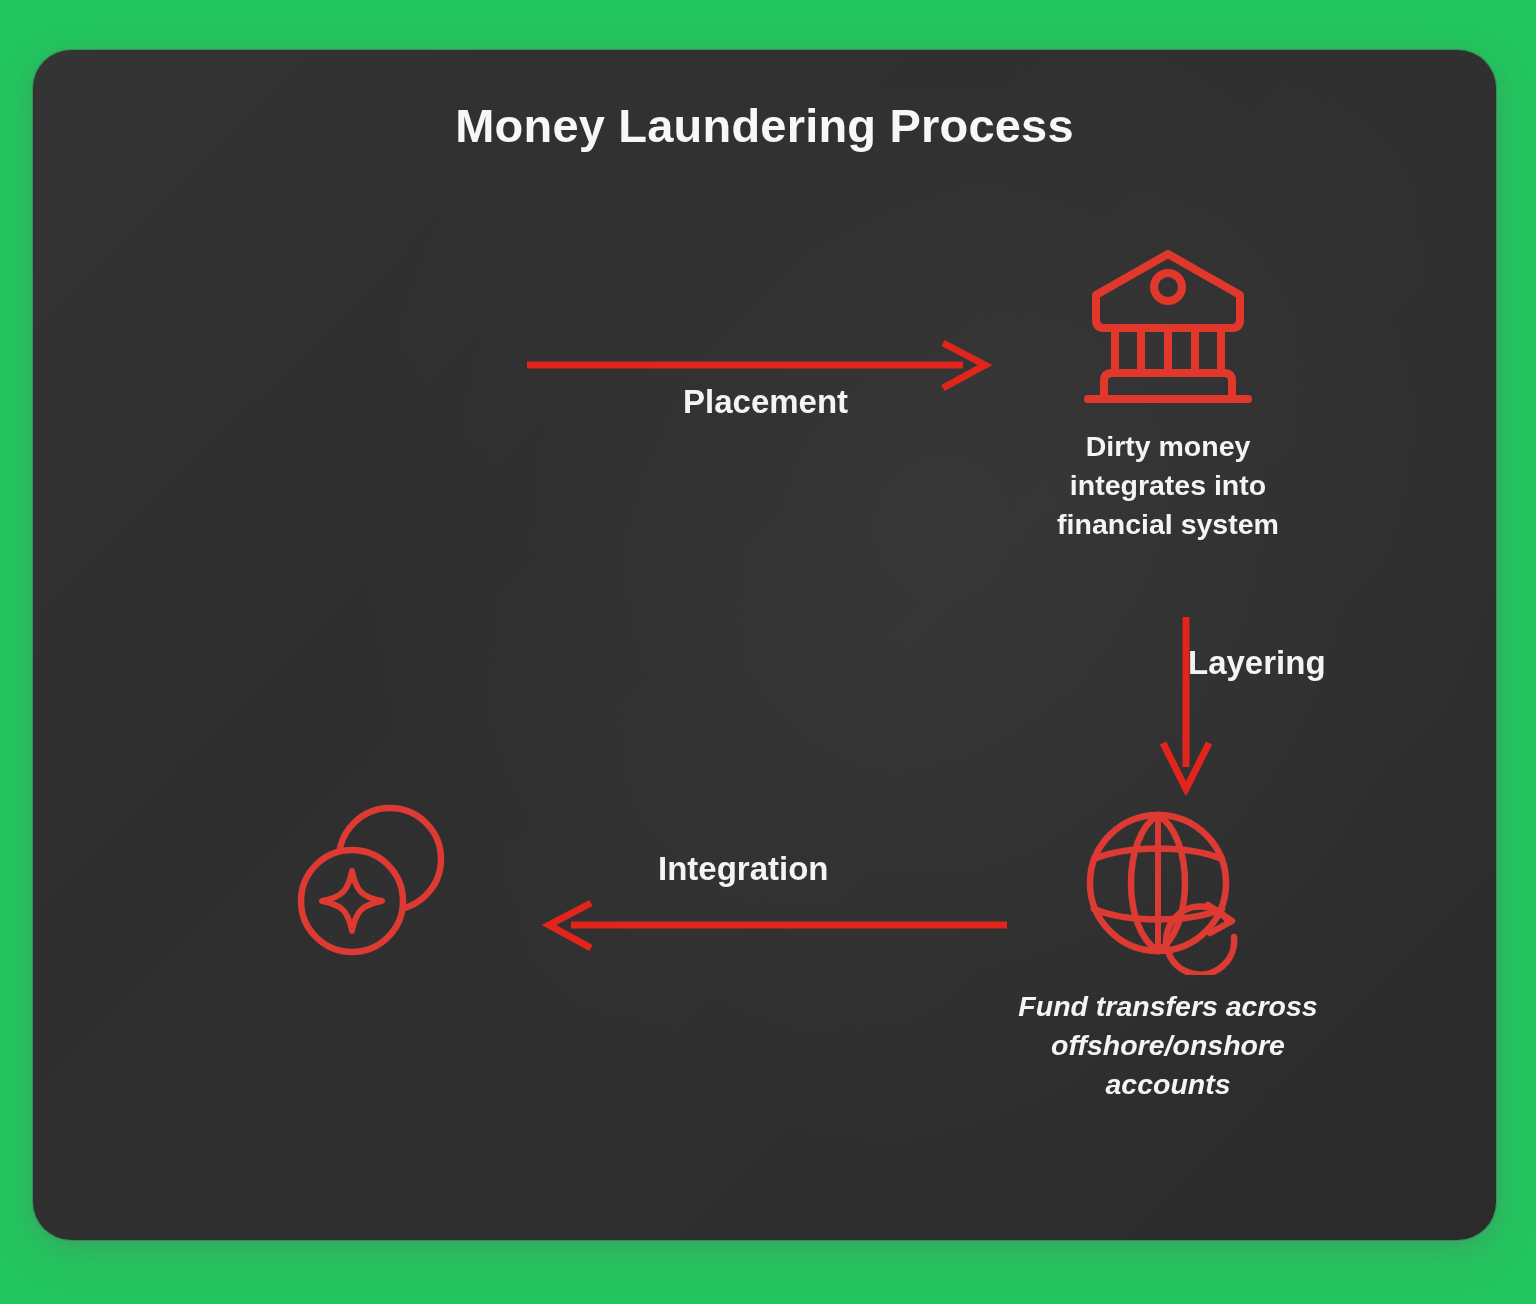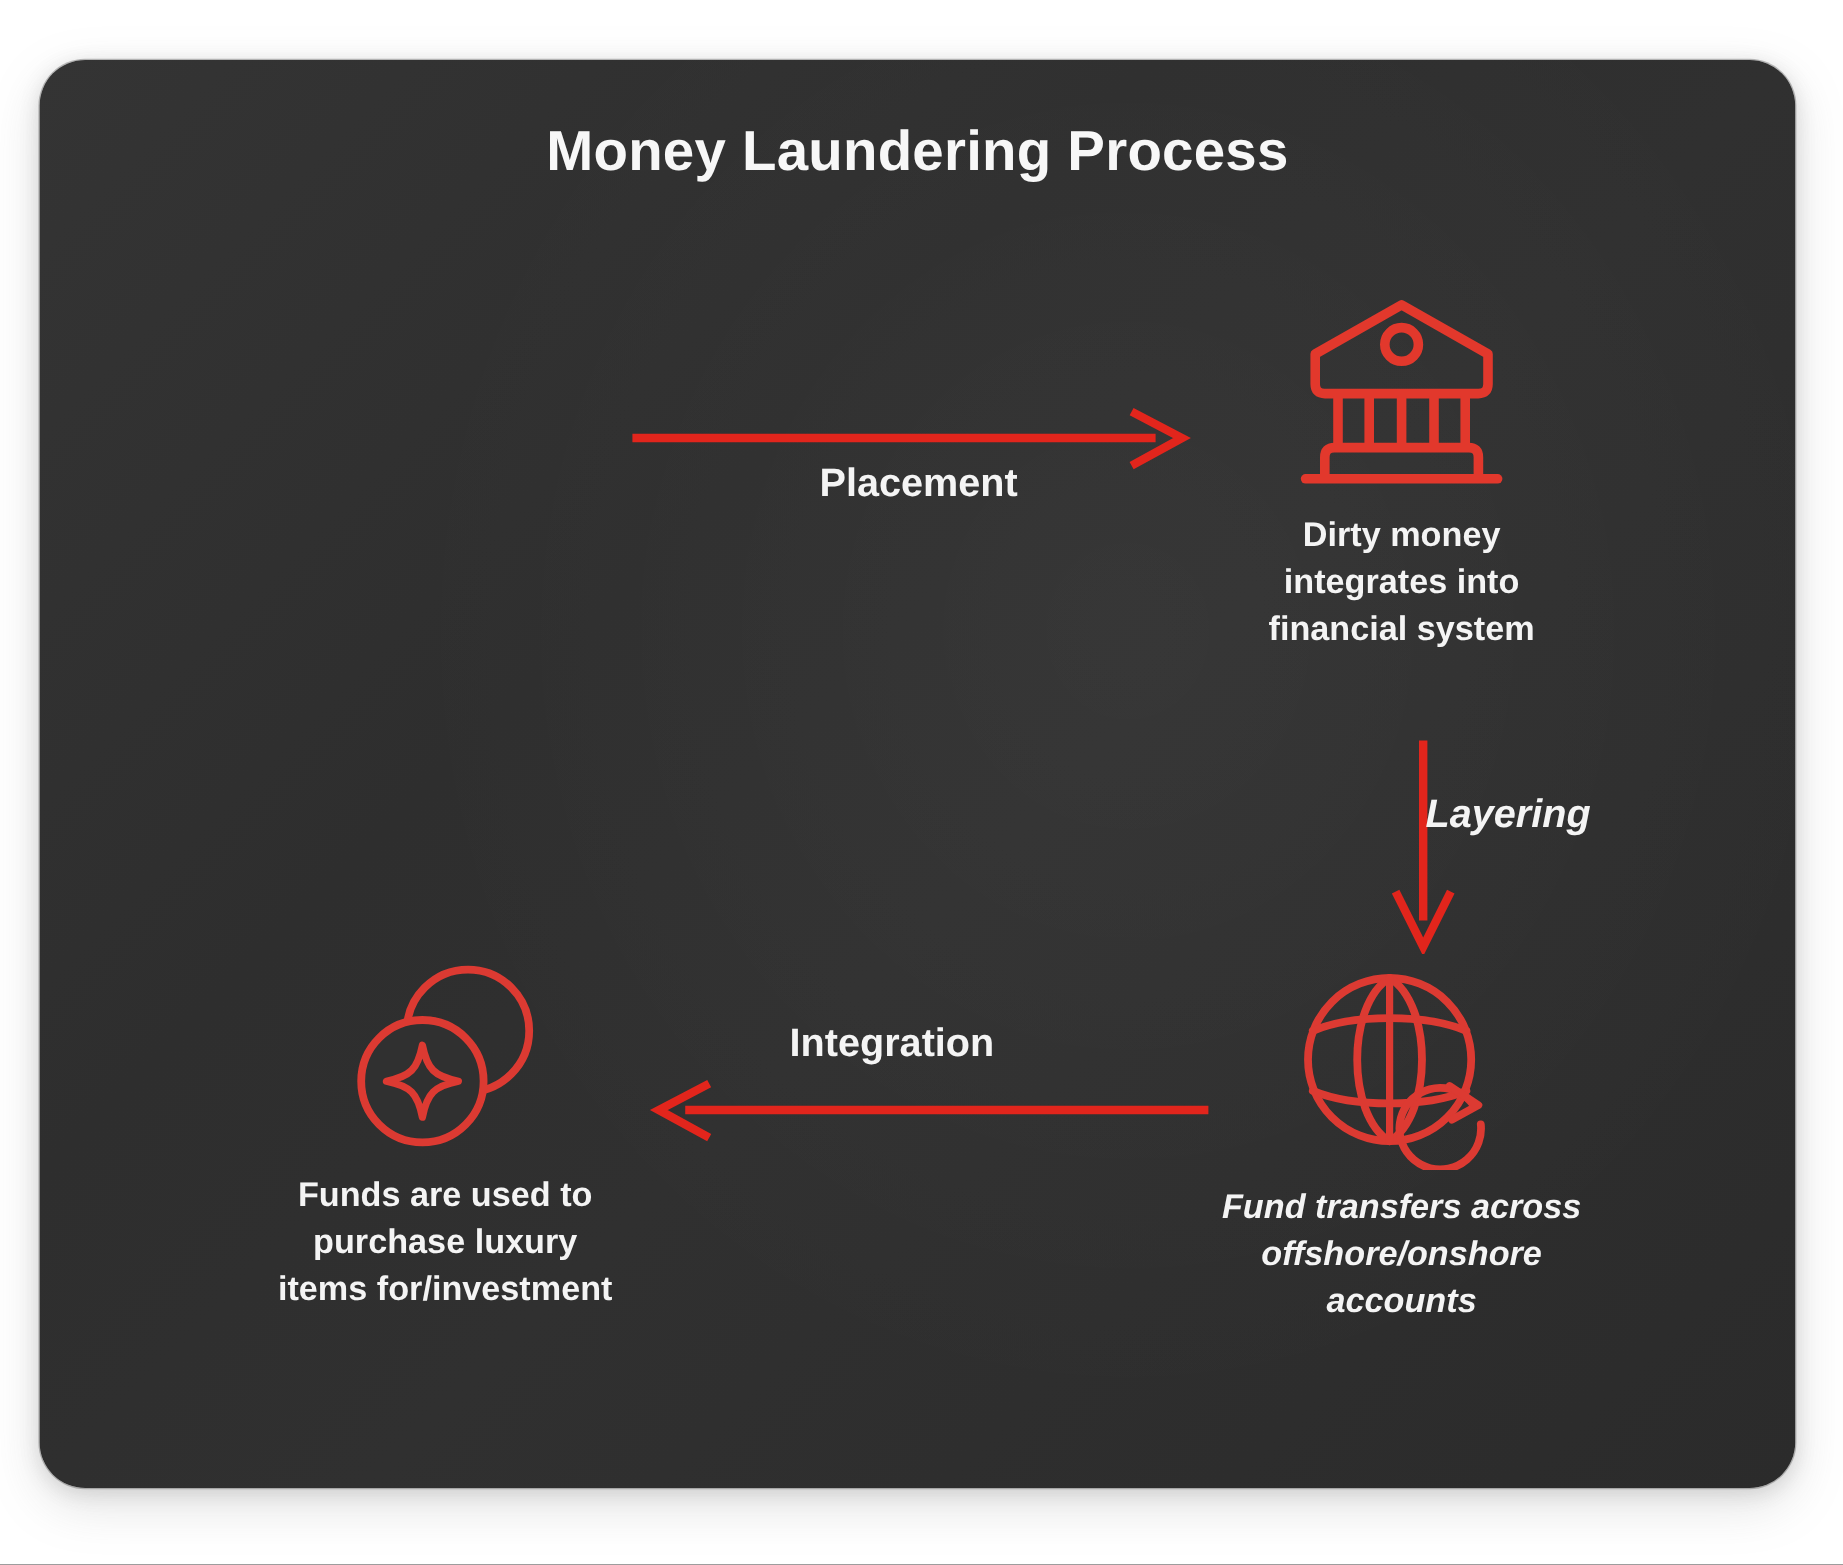--- a/index.html
+++ b/index.html
@@ -11,21 +11,21 @@
     width: 1536px;
     height: 1304px;
     font-family: "Liberation Sans", sans-serif;
     overflow: hidden;
   }
 
   .stage {
     position: relative;
     width: 1536px;
     height: 1304px;
-    background: #ffffff;
+    background: #22c55e;
   }
 
   
   .card {
     position: absolute;
     left: 33px;
     top: 50px;
     width: 1463px;
     height: 1190px;
     border-radius: 38px;
@@ -95,21 +95,21 @@
     font-weight: bold;
     color: #f4f4f4;
     white-space: nowrap;
     z-index: 3;
   }
 
   #conn-placement      { left: 490px; top: 285px; }
   #label-placement     { left: 650px; top: 333px; }
 
   #conn-layering       { left: 1108px; top: 565px; }
-  #label-layering      { left: 1155px; top: 609px; font-style: italic; }
+  #label-layering      { left: 1155px; top: 594px; }
 
   #conn-integration    { left: 508px; top: 845px; }
   #label-integration   { left: 625px; top: 800px; }
 </style>
 </head>
 <body>
 
 <div class="stage">
   <div class="card">
 
@@ -163,23 +163,20 @@
     <div class="node" id="node-luxury">
       <svg class="node-icon" width="170" height="170" viewBox="0 0 170 170">
 
         <circle cx="104" cy="64" r="51" fill="none" stroke="#dc3a32" stroke-width="6.5"></circle>
 
         <circle cx="66" cy="106" r="53" fill="#303030" stroke="none"></circle>
         <circle cx="66" cy="106" r="51" fill="none" stroke="#dc3a32" stroke-width="6.5"></circle>
 
         <path d="M 66 76 C 70 96 76 102 96 106 C 76 110 70 116 66 136 C 62 116 56 110 36 106 C 56 102 62 96 66 76 Z" fill="none" stroke="#dc3a32" stroke-width="6" stroke-linejoin="round"></path>
       </svg>
-      <div class="node-label">Funds are used to
-purchase luxury
-items for/investment</div>
     </div>
 
     <svg class="conn" id="conn-placement" width="470" height="60" viewBox="0 0 470 60">
       <line x1="4" y1="30" x2="440" y2="30" stroke="#e2251c" stroke-width="7" stroke-linecap="butt"></line>
       <polyline points="420,8 462,30 420,53" fill="none" stroke="#e2251c" stroke-width="7" stroke-linejoin="miter" stroke-linecap="butt"></polyline>
     </svg>
     <div class="conn-label" id="label-placement">Placement</div>
 
     <svg class="conn" id="conn-layering" width="90" height="180" viewBox="0 0 90 180">
       <line x1="45" y1="2" x2="45" y2="152" stroke="#e2251c" stroke-width="7" stroke-linecap="butt"></line>

